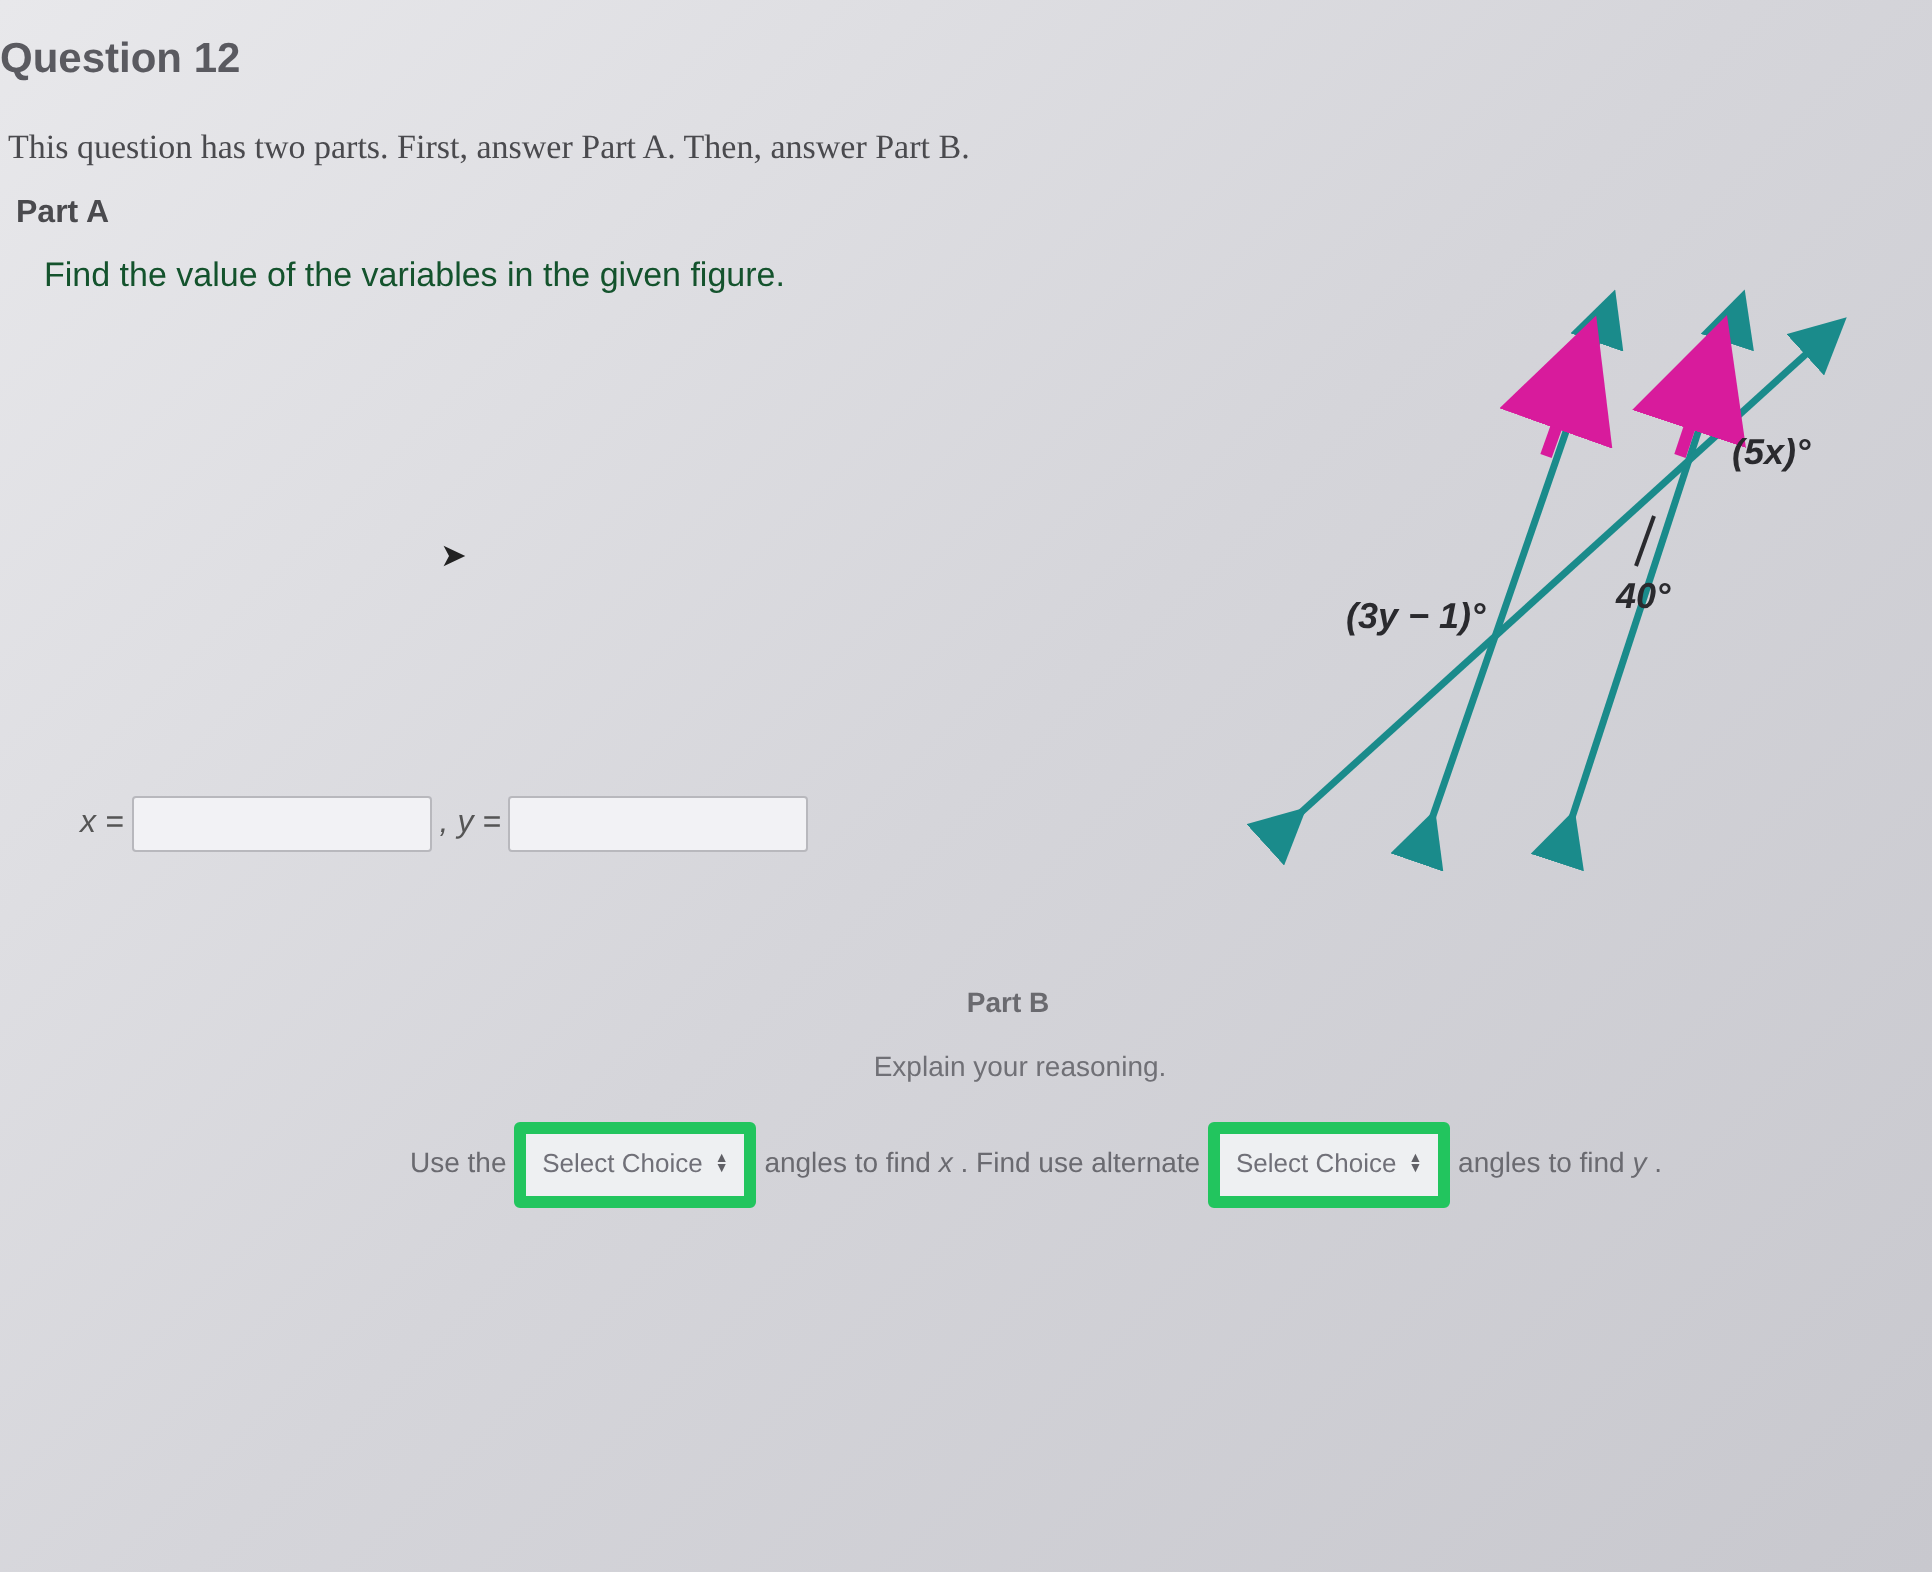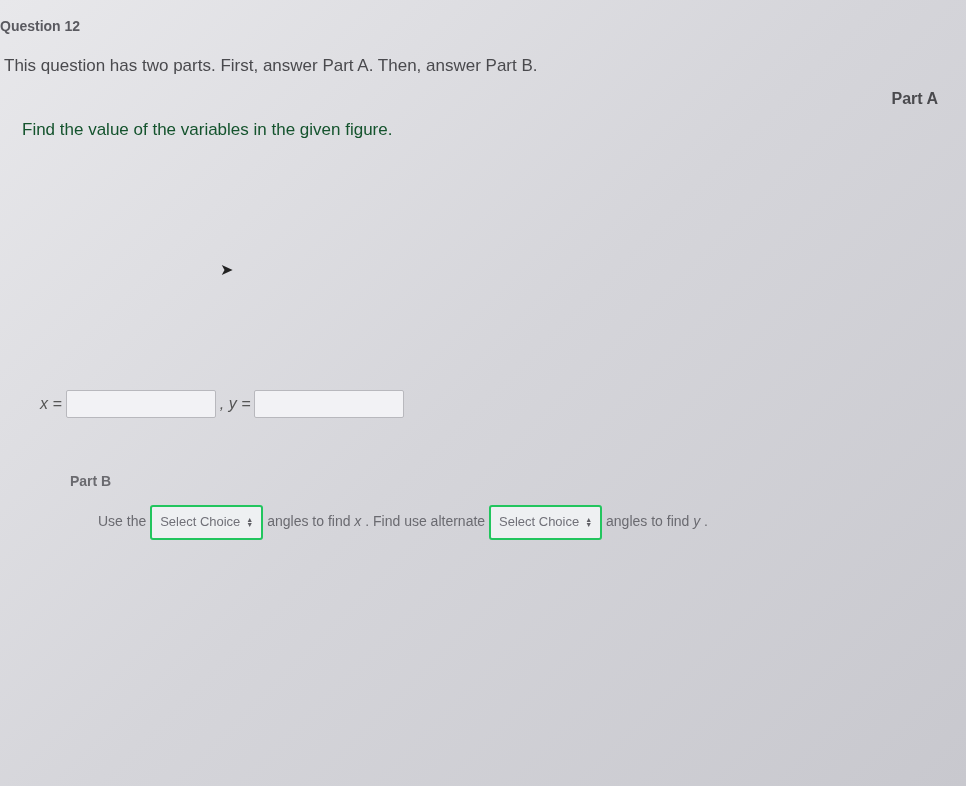--- a/index.html
+++ b/index.html
@@ -7,38 +7,38 @@
       font-family: -apple-system, BlinkMacSystemFont, "Segoe UI", Arial, sans-serif;
       background: linear-gradient(135deg, #e8e8eb 0%, #d5d5da 50%, #c8c8ce 100%);
       color: #3a3a3e;
       padding: 18px 28px 40px 0;
       width: 966px;
       height: 786px;
       position: relative;
       overflow: hidden;
     }
     .qnum {
-      font-size: 14px;
+      font-size: 21px;
       font-weight: 700;
       color: #5a5a60;
       margin-bottom: 22px;
     }
     .instr {
       font-size: 17px;
       color: #4a4a4e;
       margin-bottom: 14px;
       margin-left: 4px;
+      font-family: Liberation Serif, serif;
     }
     .parta-label {
       font-size: 16px;
       font-weight: 700;
       color: #4a4a4e;
       margin-bottom: 12px;
       margin-left: 8px;
-      text-align: right;
     }
     .parta-prompt {
       font-size: 17px;
       color: #14532d;
       margin-left: 22px;
       margin-bottom: 10px;
     }
     .content-row {
       display: flex;
       margin-left: 40px;
@@ -84,20 +84,21 @@
       font-weight: 600;
       color: #2a2a2e;
       font-style: italic;
     }
     .fivex { top: 78px; left: 258px; }
     .forty { top: 150px; left: 200px; }
     .threey { top: 160px; left: 65px; }
     .partb {
       margin-top: 55px;
       margin-left: 70px;
+      text-align: center;
     }
     .partb-label {
       font-weight: 700;
       font-size: 14px;
       color: #6a6a6f;
       margin-bottom: 16px;
     }
     .partb-prompt {
       font-size: 14px;
       color: #707076;
@@ -107,21 +108,21 @@
     .partb-sentence {
       font-size: 14px;
       color: #6a6a70;
       margin-left: 28px;
       line-height: 1.9;
     }
     .sel {
       display: inline-flex;
       align-items: center;
       gap: 6px;
-      border: 2px solid #22c55e;
+      border: 6px solid #22c55e;
       background: #eef0f2;
       padding: 3px 8px;
       border-radius: 3px;
       font-size: 13px;
       color: #707078;
       cursor: pointer;
       vertical-align: middle;
     }
     .arrows {
       display: inline-flex;
@@ -146,24 +147,51 @@
   <div class="left-col">
     <span class="cursor">➤</span>
     <div class="answer-row">
       <span class="lbl">x =</span>
       <input class="ans-input" type="text" style="">
       <span class="lbl">, y =</span>
       <input class="ans-input" type="text" style="">
     </div>
   </div>
 
+  <div class="figure">
+    <svg width="330" height="300" viewBox="0 0 330 300">
+      <defs>
+        <marker id="arr" markerWidth="8" markerHeight="8" refX="4" refY="4" orient="auto">
+          <path d="M0,0 L8,4 L0,8 Z" fill="#1a8b8b"></path>
+        </marker>
+        <marker id="arrM" markerWidth="10" markerHeight="10" refX="5" refY="5" orient="auto">
+          <path d="M0,0 L10,5 L0,10 Z" fill="#d81b9c"></path>
+        </marker>
+      </defs>
+
+      <line x1="105" y1="280" x2="195" y2="20" stroke="#1a8b8b" stroke-width="3.5" marker-start="url(#arr)" marker-end="url(#arr)"></line>
+
+      <line x1="175" y1="280" x2="260" y2="20" stroke="#1a8b8b" stroke-width="3.5" marker-start="url(#arr)" marker-end="url(#arr)"></line>
+
+      <line x1="35" y1="275" x2="305" y2="30" stroke="#1a8b8b" stroke-width="3.5" marker-start="url(#arr)" marker-end="url(#arr)"></line>
+
+      <line x1="165" y1="90" x2="180" y2="48" stroke="#d81b9c" stroke-width="6" marker-end="url(#arrM)"></line>
+      <line x1="232" y1="90" x2="246" y2="48" stroke="#d81b9c" stroke-width="6" marker-end="url(#arrM)"></line>
+
+      <line x1="210" y1="145" x2="219" y2="120" stroke="#2a2a2e" stroke-width="2"></line>
+    </svg>
+    <div class="abslabel fivex">(5x)°</div>
+    <div class="abslabel forty">40°</div>
+    <div class="abslabel threey">(3y − 1)°</div>
+  </div>
 </div>
 
 <div class="partb">
   <div class="partb-label">Part B</div>
+  <div class="partb-prompt">Explain your reasoning.</div>
   <div class="partb-sentence">
     <span>Use the </span>
     <span class="sel">
       <span>Select Choice</span>
       <span class="arrows">
           <span>▲</span>
           <span>▼</span>
         </span>
     </span>
     <span> angles to find </span>

